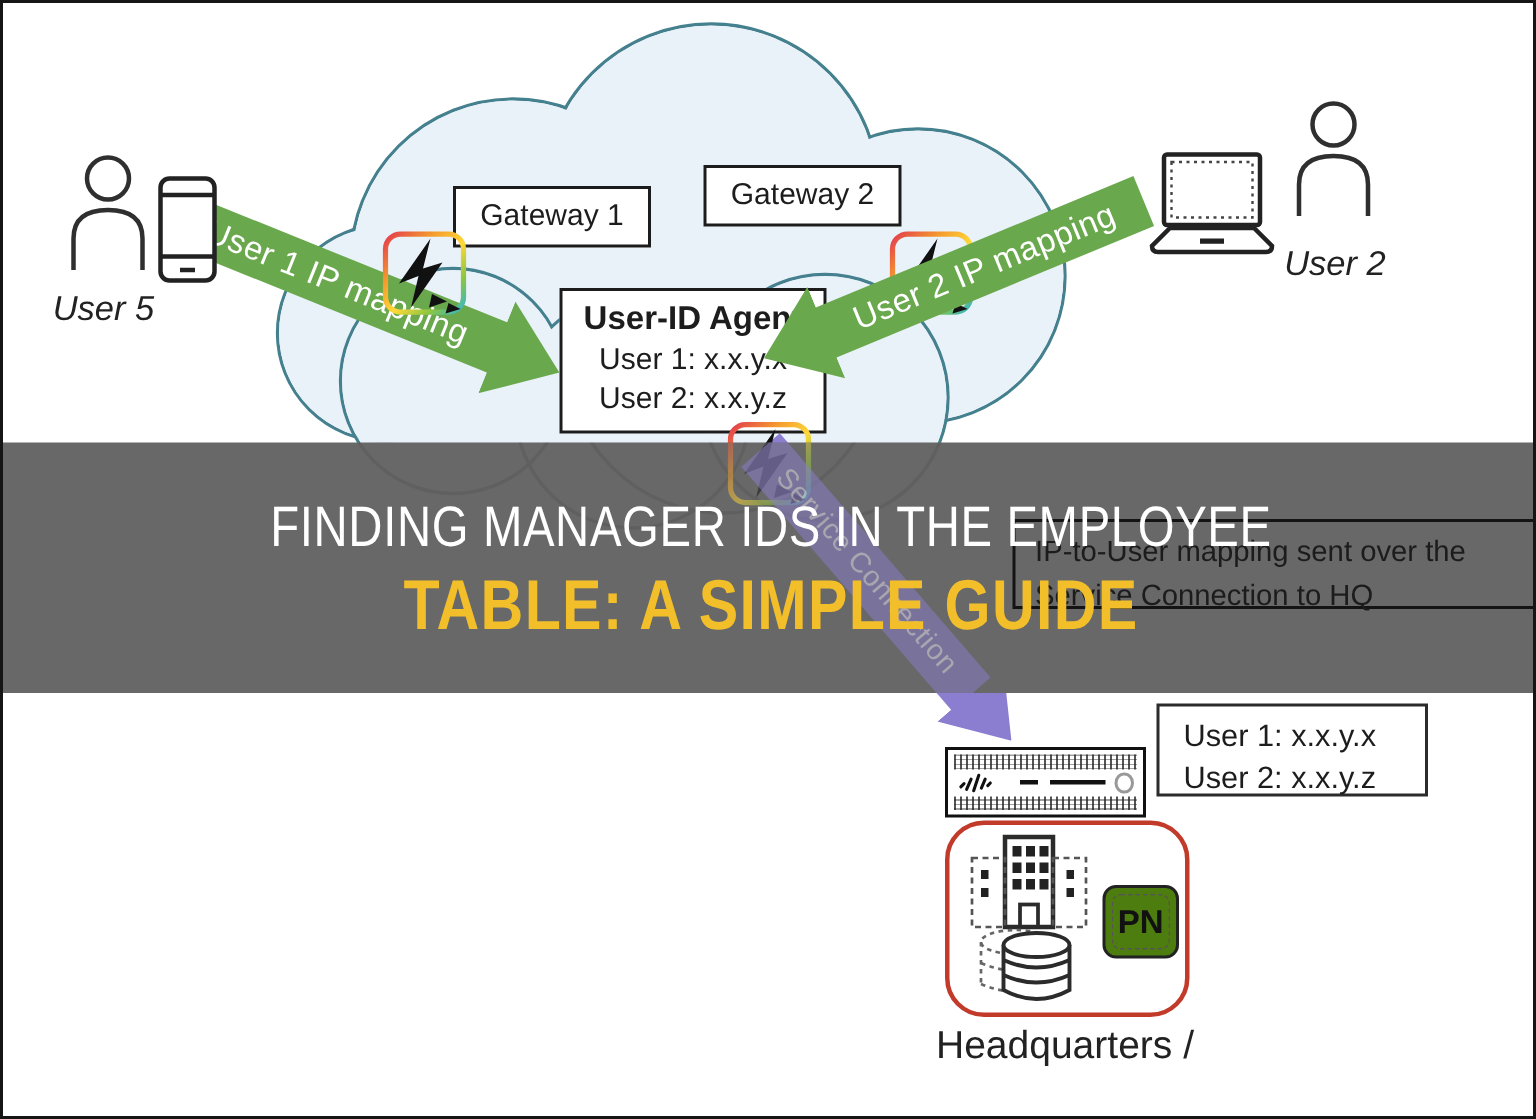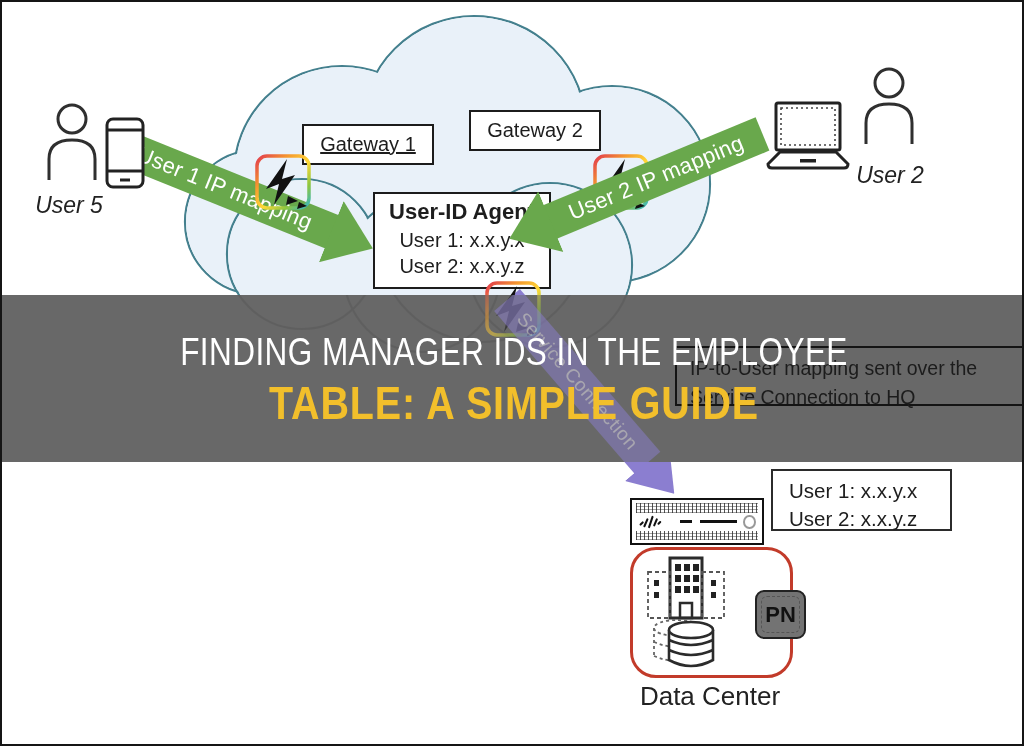--- a/index.html
+++ b/index.html
@@ -46,21 +46,21 @@
         background:
          repeating-linear-gradient(90deg,rgba(40,40,40,.8) 0 1.5px,transparent 1.5px 4px),
          repeating-linear-gradient(0deg,rgba(120,120,120,.7) 0 1px,transparent 1px 3px);}
   .vent.bottom{margin:0 4px 3px 4px;}
   #appmid{flex:1;display:flex;align-items:center;padding:0 6px;}
   #resultbox{left:769px;top:467px;width:181px;height:62px;background:#fff;border:2.5px solid #2b2b2b;
              box-sizing:border-box;font-size:20.5px;line-height:1.35;padding:6px 0 0 16px;z-index:45;}
   #redbox{left:628px;top:545px;width:157px;height:125px;border:3px solid #c23b2a;border-radius:26px;
           background:#fff;z-index:30;}
   #pnbox{left:102px;top:40px;width:47px;height:45px;border:2.5px solid #222;border-radius:9px;
-         display:flex;align-items:center;justify-content:center;background:#737373;margin-left:20px;}
+         display:flex;align-items:center;justify-content:center;background:#4d7c0f;}
   #pninner{position:absolute;inset:4px;border:1.6px dashed #555;border-radius:6px;}
   #pnbox span{font-size:22px;font-weight:600;color:#111;position:relative;}
   #hqcaption{left:598px;top:680px;width:220px;text-align:center;font-size:26px;line-height:1.13;color:#222;z-index:30;}
 </style>
 </head>
 <body>
 
 <div id="canvas">
 
   <svg class="abs" style="left:168px;top:2px;z-index:2;" width="560" height="360" viewBox="168 2 560 360">
@@ -92,21 +92,21 @@
 
   <div class="abs garrow" style="left:115px;top:125px;width:232px;z-index:6;transform:rotate(22deg);">
     <span class="atext">User 1 IP mapping</span>
     <div class="ahead right"></div>
   </div>
 
   <div class="abs ribbon" style="left:505px;top:281px;z-index:7;">
     <div class="rhead"></div>
   </div>
 
-  <div class="abs plainbox gatewaybox" style="left:300px;top:122px;text-decoration:underline;">
+  <div class="abs plainbox gatewaybox" style="left:300px;top:122px;">
     <span>Gateway 1</span>
   </div>
   <div class="abs plainbox gatewaybox" style="left:467px;top:108px;">
     <span>Gateway 2</span>
   </div>
 
   <div class="abs agentbox">
     <div class="t1">User-ID Agent</div>
     <div class="t2">User 1: x.x.y.x</div>
     <div class="t2">User 2: x.x.y.z</div>
@@ -274,16 +274,16 @@
           <path d="M20 38 Q42 48 64 38"></path>
       </g>
     </svg>
     <div id="pnbox" class="abs">
       <div id="pninner"></div>
       <span>PN</span>
     </div>
   </div>
 
   <div id="hqcaption" class="abs">
-    <div>Data Center</div>
+    <div>Headquarters /</div>
   </div>
 
 </div>
 
 </body></html>

